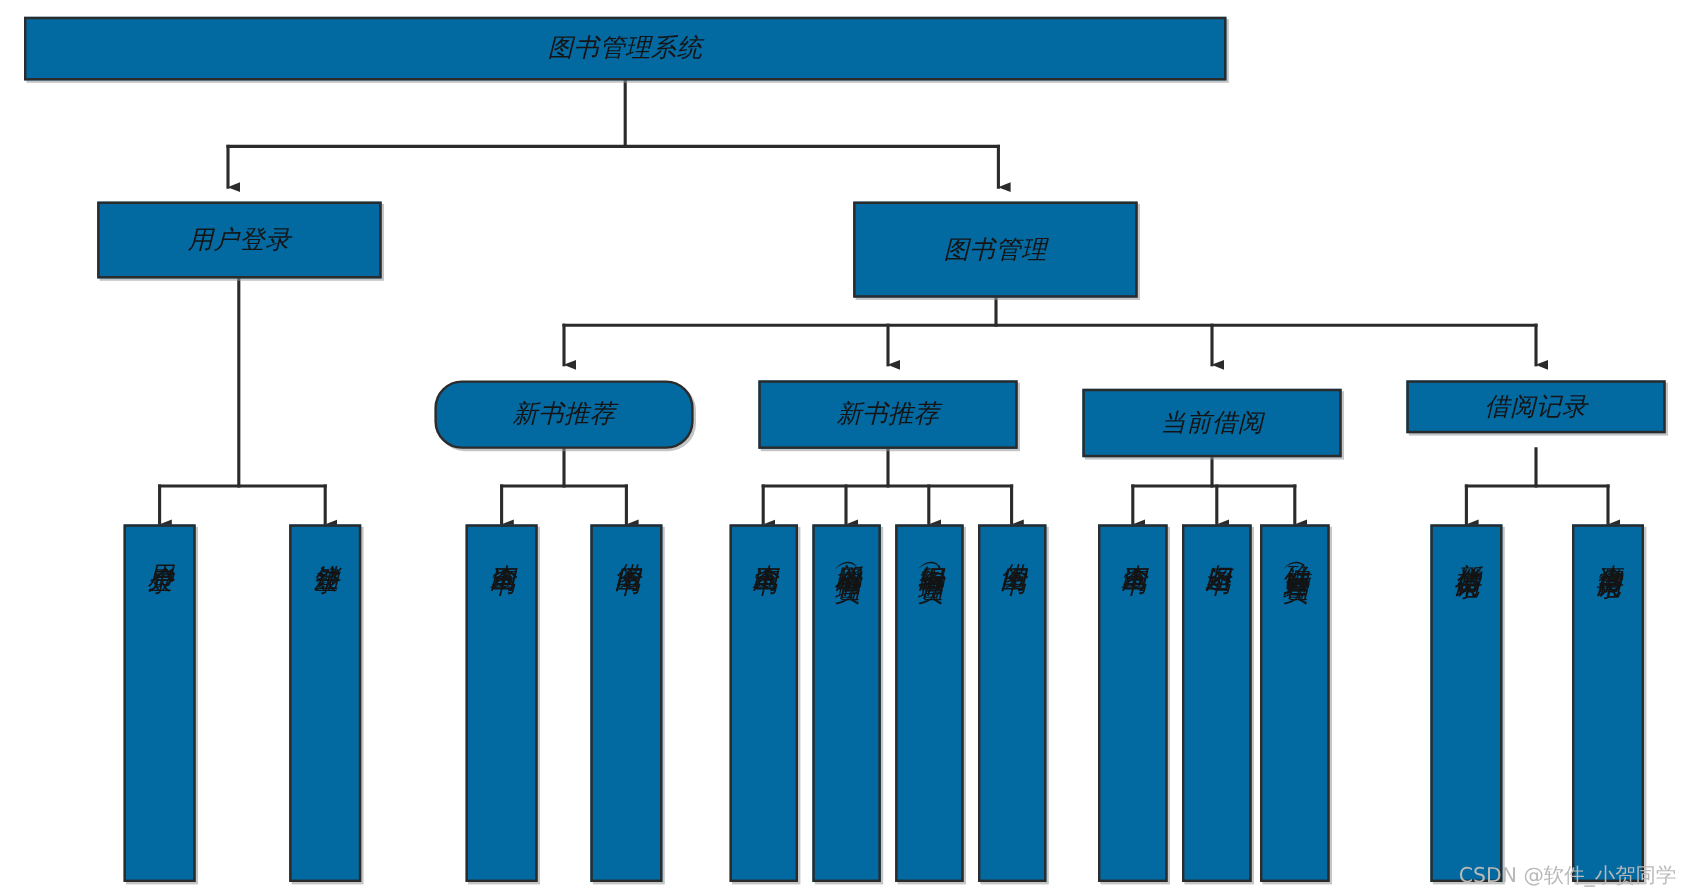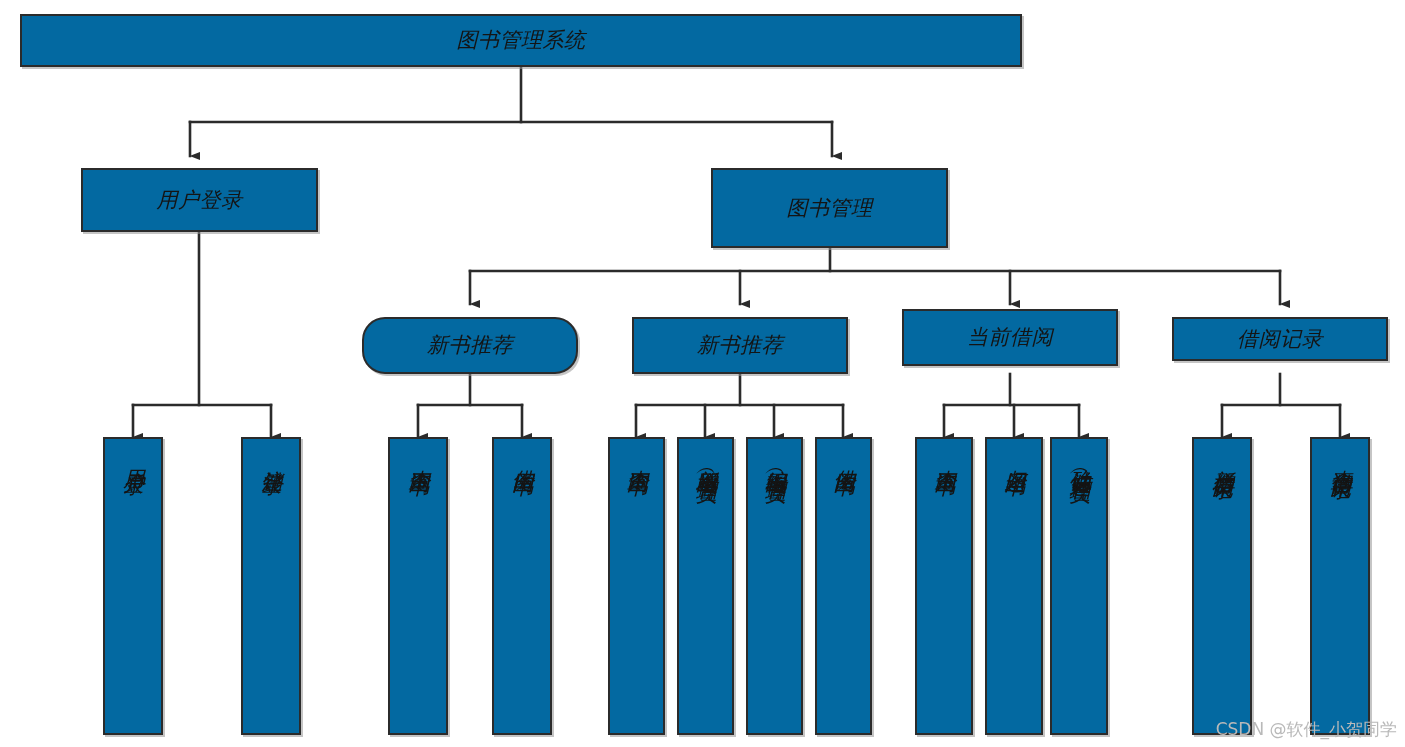--- a/index.html
+++ b/index.html
@@ -136,21 +136,21 @@
   <div class="node-box" style="left:711px; top:168px; width:237px; height:80px;">
     <span class="node-label">图书管理</span>
   </div>
 
   <div class="node-box" style="left:362px; top:317px; width:216px; height:57px;border-radius:23px;">
     <span class="node-label">新书推荐</span>
   </div>
   <div class="node-box" style="left:632px; top:317px; width:216px; height:57px;">
     <span class="node-label">新书推荐</span>
   </div>
-  <div class="node-box" style="left:902px; top:309px; width:216px; height:57px;">
+  <div class="node-box" style="left:902px; top:324px; width:216px; height:57px;">
     <span class="node-label">当前借阅</span>
   </div>
   <div class="node-box" style="left:1172px; top:317px; width:216px; height:44px;">
     <span class="node-label">借阅记录</span>
   </div>
 
   <div class="node-box vertical" style="left:103px; top:437px; width:60px; height:298px;">
     <span class="node-label">用户登录</span>
   </div>
   <div class="node-box vertical" style="left:241px; top:437px; width:60px; height:298px;">

